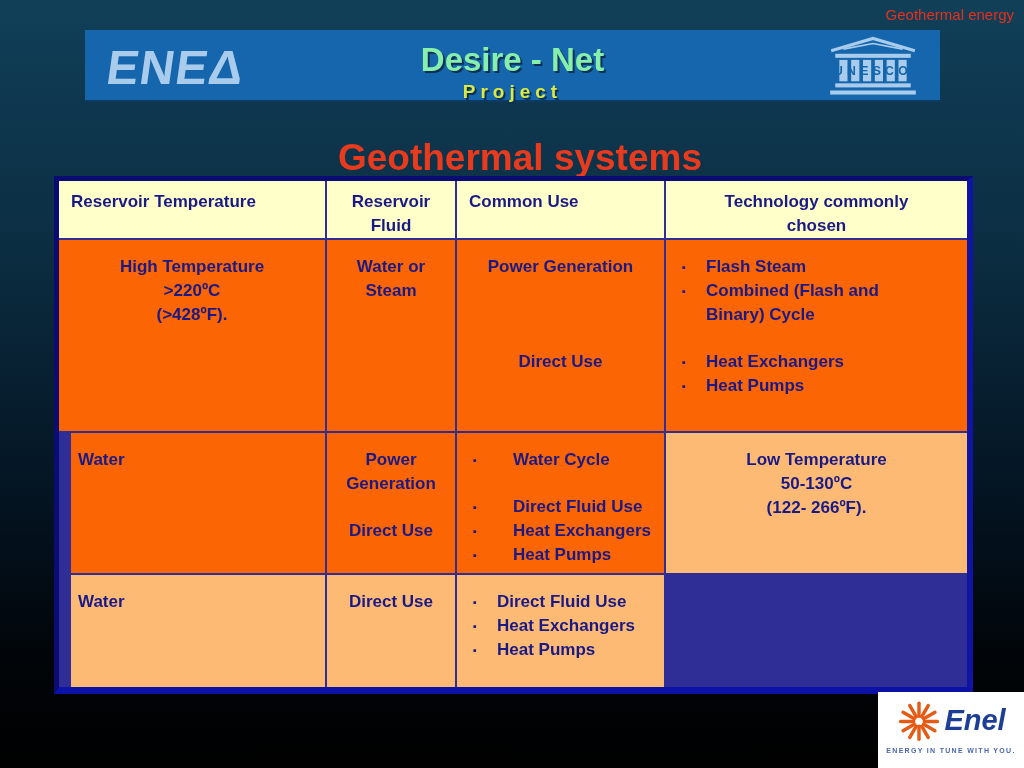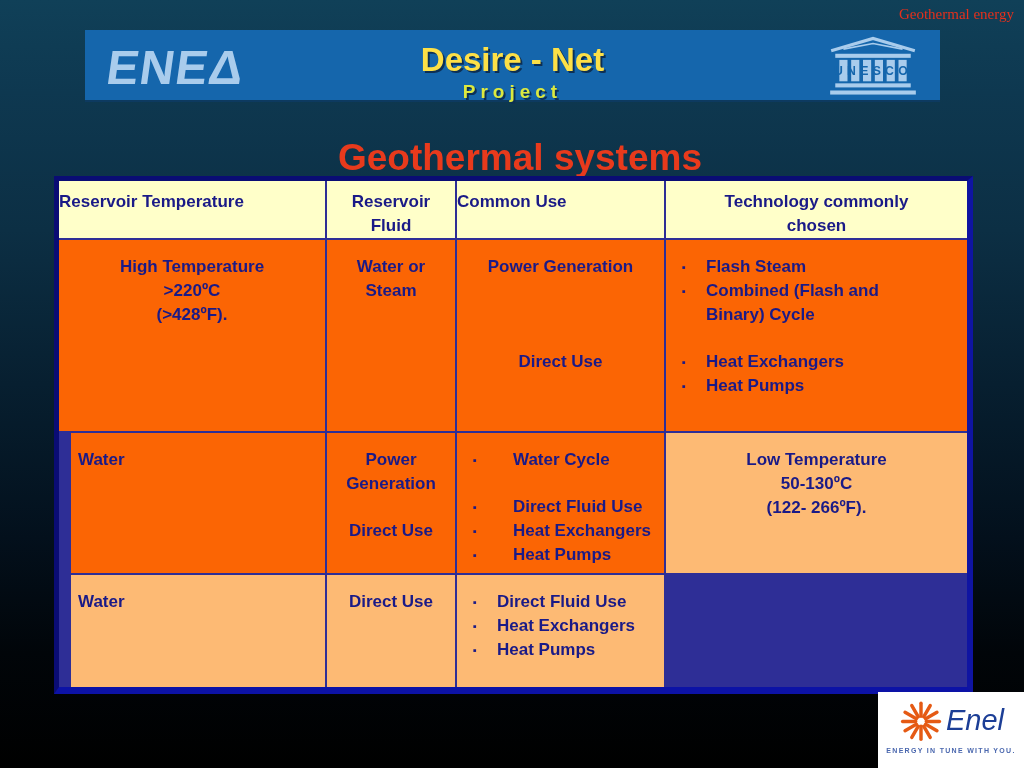--- a/index.html
+++ b/index.html
@@ -2,61 +2,61 @@
 <html><head>
 <meta charset="utf-8">
 <style>
   html,body { margin:0; padding:0; background:#000; }
   .slide {
     position:relative; width:1024px; height:768px; overflow:hidden;
     font-family:"Liberation Sans", sans-serif;
     background:linear-gradient(180deg,#104058 0%,#0e3850 12%,#0c2f44 30%,#071f30 50%,#03101c 70%,#010509 85%,#000 100%);
   }
   
-  .corner { position:absolute; top:6px; right:10px; font-size:15px; color:#e5301c;font-family:Liberation Serif, serif; }
+  .corner { position:absolute; top:6px; right:10px; font-size:15px; color:#e5301c; }
   
   .banner { position:absolute; left:85px; top:30px; width:855px; height:70px;
     background:#1566ac; border-bottom:2px solid #0d3a60; }
   .enea { position:absolute; left:22px; top:14px; font-weight:bold; font-size:48px; line-height:1;
     color:#a9ccec; letter-spacing:1px; transform:skewX(-8deg); }
   .banner-center { position:absolute; left:0; right:0; top:13px; text-align:center; }
-  .desire { font-size:33px; font-weight:bold; color:#fde047; line-height:1;
+  .desire { font-size:33px; font-weight:bold; color:#86efac; line-height:1;
     text-shadow:2px 2px 0 #0c2f55; }
   .project { font-size:19px; font-weight:bold; color:#dce93f; letter-spacing:5px; line-height:1;
     margin-top:6px; text-shadow:2px 2px 0 #0c2f55; }
   .unesco { position:absolute; right:16px; top:5px; }
   
   .title { position:absolute; top:129px; left:0; width:100%; margin:8px; text-align:center;
     font-size:37px; font-weight:bold; color:#e83a1c; }
   
   .grid { position:absolute; left:54px; top:176px; display:grid;
     grid-template-columns:266px 128px 207px 301px;
     grid-template-rows:57px 191px 140px 112px;
     gap:2px; background:#2e2e96;
     border:5px solid #0a0c74; border-right:6px solid #0f14a2; border-bottom:7px solid #0c12a6; }
   .cell { font-weight:bold; color:#1a1a87; font-size:17px; line-height:24px; padding-top:15px;
     box-sizing:border-box; overflow:hidden; }
   .hdr { background:#ffffc9; padding-top:9px; }
   .orange { background:#fb6504; }
   .blue { background:#fdba74; }
   .ml { white-space:pre-line; }
   .tcenter { text-align:center; }
-  .pl { padding-left:0; }
+  .pl { padding-left:12px; }
   .fluid-left { padding-left:7px;margin-left:12px; }
   .use-gap-71 { margin-top:71px; }
   .use-gap-23 { margin-top:23px; }
   .tech { padding-left:16px; padding-right:4px; }
   .bullet { display:flex; align-items:flex-start; }
   .sq { flex:0 0 24px; width:24px; font-size:11px; line-height:24px; }
   .wide .sq { flex-basis:40px; width:40px; }
   .gap23 { margin-top:23px; }
   
   .enel-box { position:absolute; left:878px; top:692px; width:146px; height:76px; background:#fff; }
   .enel-top { display:flex; align-items:center; justify-content:center; padding-top:4px; }
-  .enel-name { font-size:29px; font-weight:normal; font-style:italic; color:#1c3e96; margin-left:2px; }
+  .enel-name { font-size:29px; font-weight:bold; font-style:italic; color:#1c3e96; margin-left:2px; }
   .enel-tag { text-align:center; font-size:7px; font-weight:bold; letter-spacing:1.3px;
     color:#4a67ae; margin-top:3px; }
 </style>
 </head>
 <body>
 
 <div class="slide">
 
   <div class="corner">Geothermal energy</div>
 

